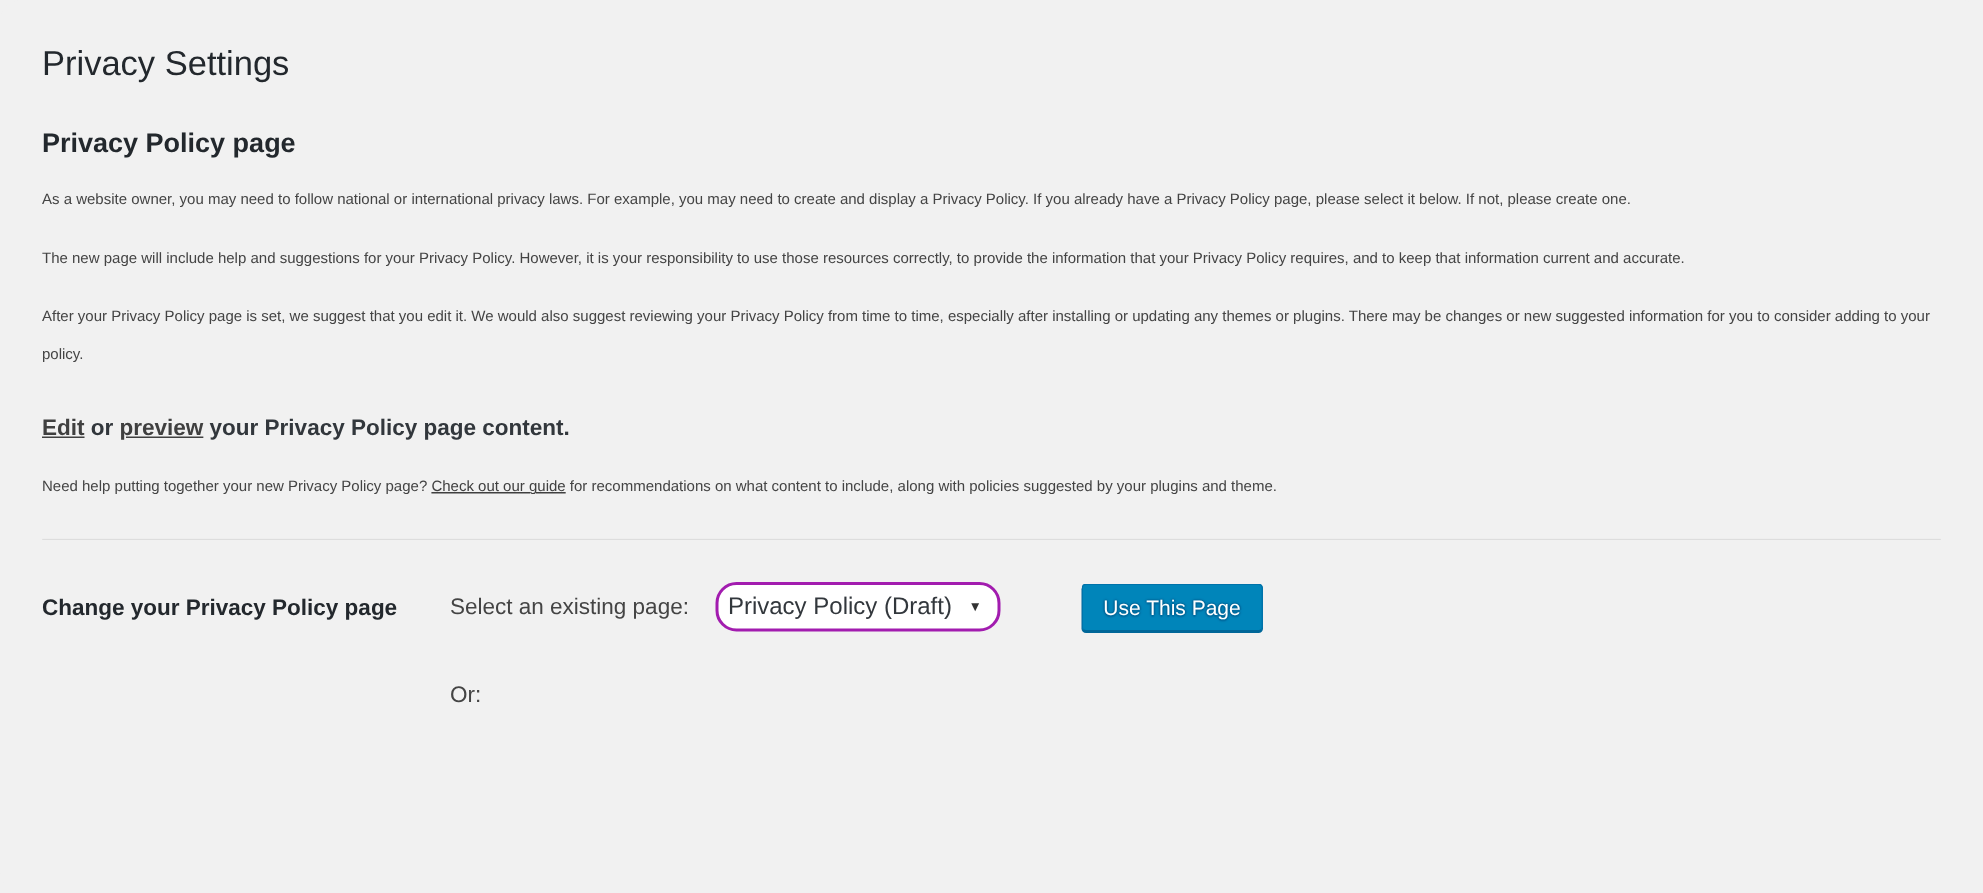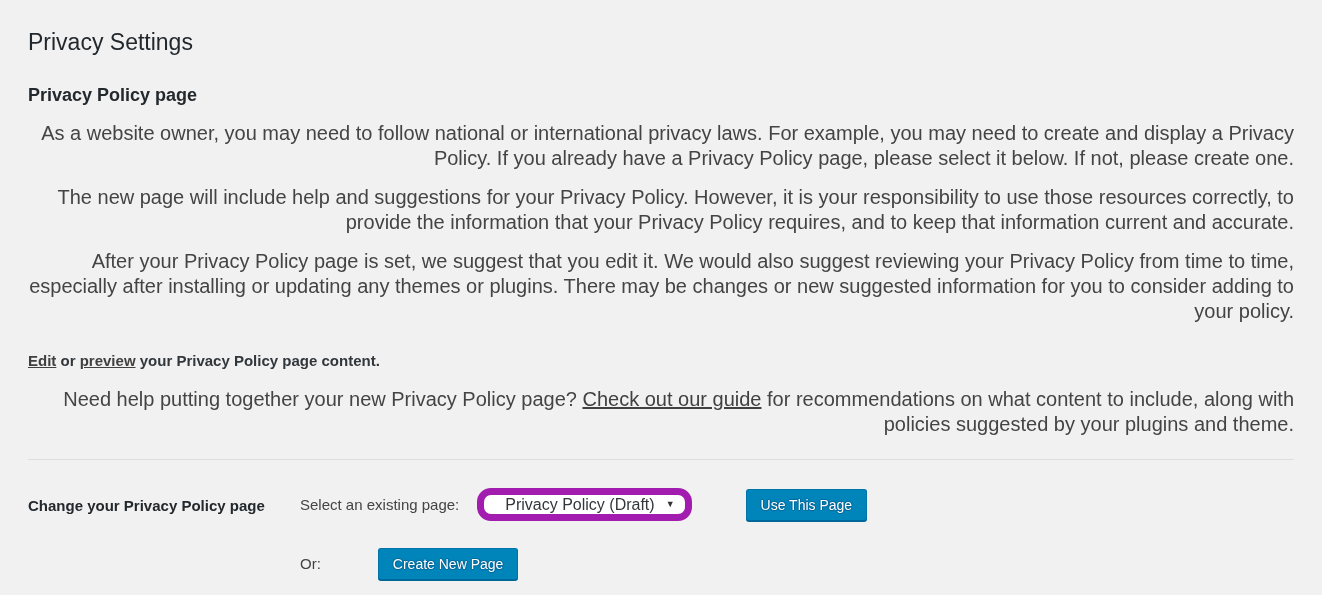--- a/index.html
+++ b/index.html
@@ -25,25 +25,24 @@
     line-height: 1.3;
   }
   h2.section-heading {
     font-size: 18px;
     font-weight: 700;
     color: #23282d;
     margin: 26px 0 0 0;
     line-height: 1.3;
   }
   p.body-text {
-    font-size: 20px;
+    font-size: 10px;
     line-height: 25px;
     margin: 14px 0 0 0;
     color: #444;
-    text-align: right;
   }
   p.strong-line {
     font-size: 15px;
     line-height: 25px;
     margin: 24px 0 0 0;
     font-weight: 700;
     color: #32373c;
   }
   a.wp-link {
     color: #404040;
@@ -83,22 +82,22 @@
     font-size: 15px;
     color: #444;
     margin-right: 16px;
     line-height: 32px;
   }
   .select-box {
     display: inline-flex;
     align-items: center;
     height: 33px;
     background: #fff;
-    border: 7px solid #a21caf;
-    padding: 0 10px 0 21px;
+    border: 2px solid #a21caf;
+    padding: 0 10px 0 6px;
     margin-right: 13px;
     cursor: pointer;
     color: #32373c;
     font-size: 16px;
   }
   .select-box .select-value {
     white-space: nowrap;
   }
   .select-box .select-arrow {
     font-size: 9px;
@@ -153,17 +152,16 @@
         <span class="select-arrow">▼</span>
       </div>
       <button class="button-primary">Use This Page</button>
     </div>
   </div>
 
   <div class="form-row row-2">
     <div class="th"></div>
     <div class="td">
       <span class="or-label">Or:</span>
-      <button class="button-primary">Create New Page</button>
     </div>
   </div>
 
 </div>
 
 </body></html>

